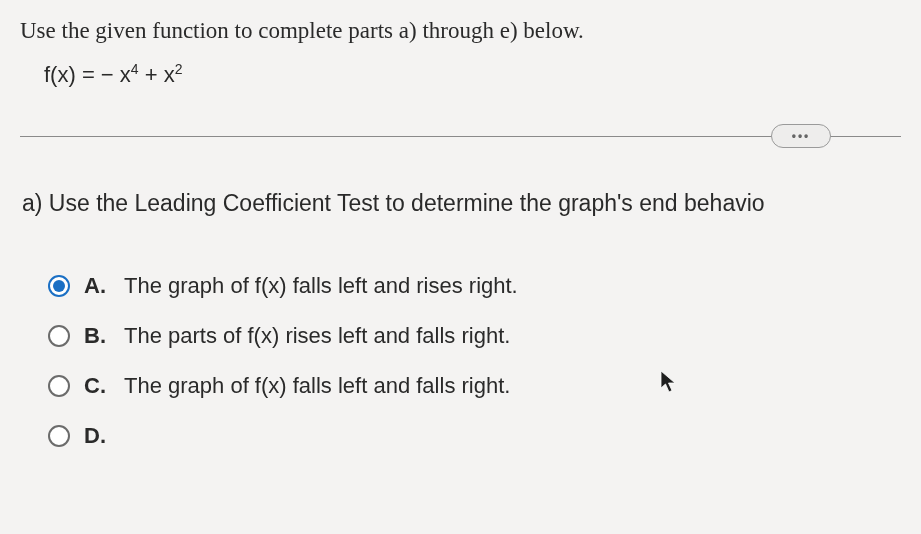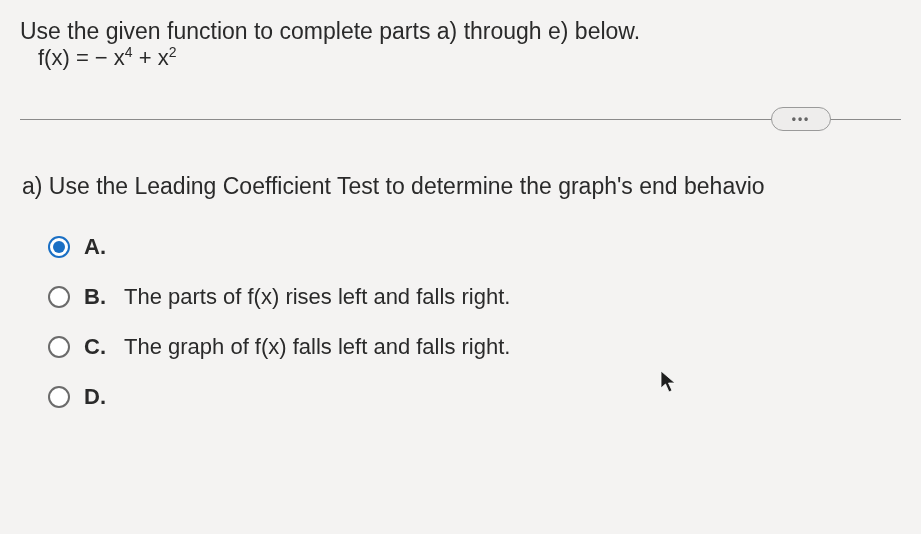--- a/index.html
+++ b/index.html
@@ -11,24 +11,26 @@
     font-family: Arial, Helvetica, sans-serif;
     font-size: 22px;
     color: #2a2a2a;
     background: #f4f3f2;
     position: relative;
   }
   .content {
     padding: 18px 20px 0 20px;
   }
   .instruction {
+    margin-bottom: 18px;
     font-size: 23px;
+    font-family: Liberation Serif, serif;
   }
   .function {
-    margin-left: 18px;
+    margin-left: 24px;
     font-size: 22px;
     margin-bottom: 34px;
   }
   sup { font-size: 14px; vertical-align: super; line-height: 0; }
   .divider-row {
     position: relative;
     height: 28px;
     margin-bottom: 40px;
   }
   .hr-line {
@@ -50,21 +52,21 @@
     background: #eeedec;
     display: flex;
     align-items: center;
     justify-content: center;
     color: #666;
     font-weight: bold;
     letter-spacing: 2px;
     font-size: 12px;
   }
   .question {
-    margin-bottom: 22px;
+    margin-bottom: 44px;
     font-size: 23px;
     padding-left: 2px;
   }
   .option {
     display: flex;
     align-items: center;
     padding: 12px 0 12px 28px;
   }
   .radio {
     width: 22px;
@@ -118,20 +120,21 @@
   <div class="hr-line"></div>
   <div class="more-pill">•••</div>
 </div>
 
 <div class="content" style="padding-top:0">
   <div class="question">a) Use the Leading Coefficient Test to determine the graph's end behavio</div>
   <div id="options">
       <div class="option">
         <div class="radio selected"></div>
         <span class="opt-letter">A.</span>
+        <span class="opt-text">The graph of f(x) falls left and rises right.</span>
       </div>
       <div class="option">
         <div class="radio"></div>
         <span class="opt-letter">B.</span>
         <span class="opt-text">The parts of f(x) rises left and falls right.</span>
       </div>
       <div class="option">
         <div class="radio"></div>
         <span class="opt-letter">C.</span>
         <span class="opt-text">The graph of f(x) falls left and falls right.</span>

